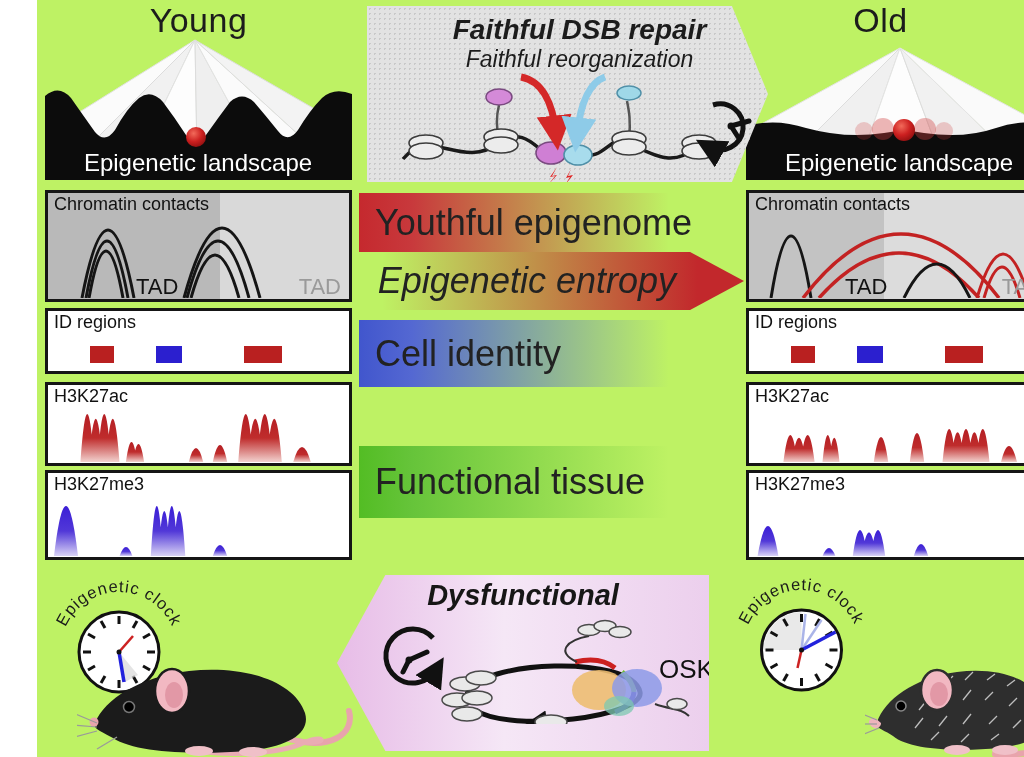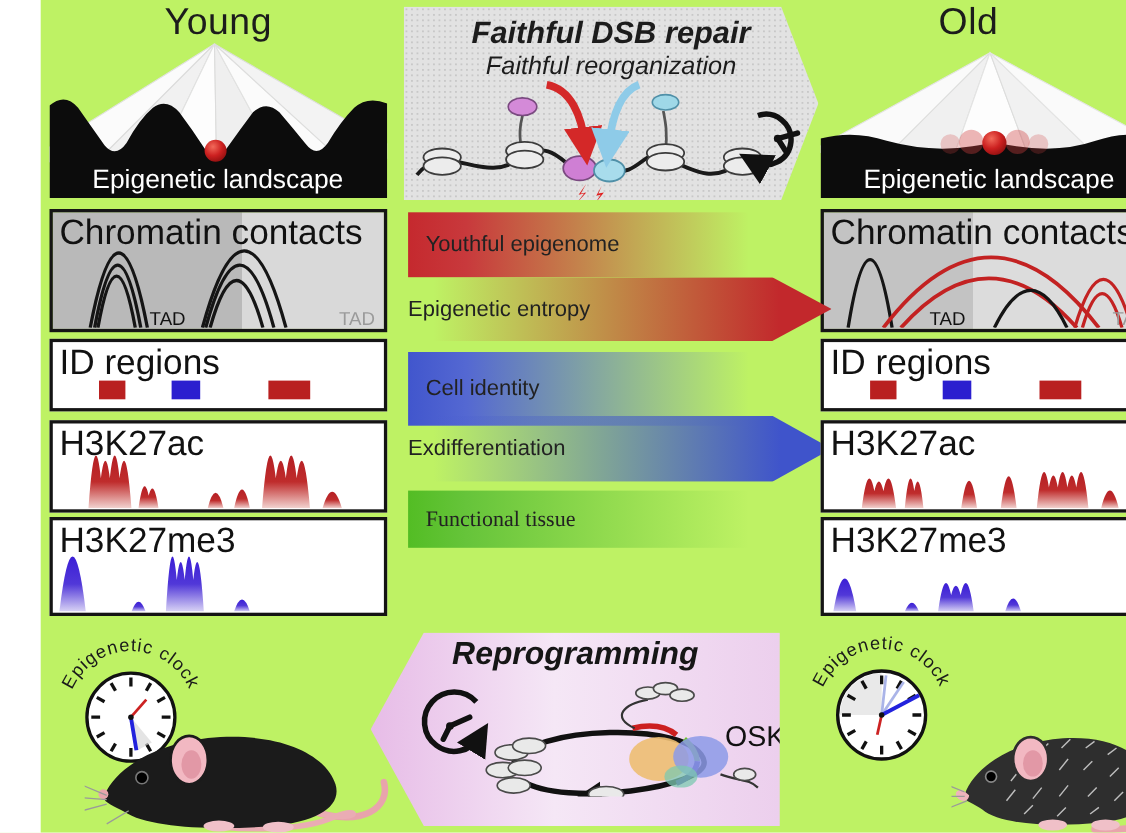--- a/index.html
+++ b/index.html
@@ -3,46 +3,46 @@
 <meta charset="utf-8">
 <style>
   html,body{margin:0;padding:0;background:#fff;}
   #fig{position:relative;width:1024px;height:757px;background:#bef264;overflow:hidden;
        font-family:"Liberation Sans",sans-serif;color:#1a1a1a;margin-left:37px;}
   .abs{position:absolute;}
   .col-title{top:0;height:40px;display:flex;align-items:center;justify-content:center;
              font-size:34px;color:#1c1c1c;letter-spacing:.5px;}
   
   .panel{position:absolute;border:3px solid #151515;background:#fff;box-sizing:border-box;}
-  .panel-title{font-size:32px;color:#111;padding:2px 6px 0 6px;line-height:1.05;}
+  .panel-title{font-size:18px;color:#111;padding:2px 6px 0 6px;line-height:1.05;}
   .panel svg{position:absolute;left:2px;bottom:1px;}
   .chromatin-y{background:linear-gradient(90deg,#b9b9b9 0 57%,#d9d9d9 57% 100%);}
   .chromatin-o{background:linear-gradient(90deg,#c3c3c3 0 45%,#dcdcdc 45% 100%);}
-  .tad{position:absolute;bottom:1px;font-size:17px;line-height:1;}
+  .tad{position:absolute;bottom:1px;font-size:22px;line-height:1;}
   .tad-dark{color:#111;}
   .tad-light{color:#9a9a9a;}
   
-  .band{position:absolute;left:334px;display:flex;align-items:center;font-size:20px;color:#222;}
+  .band{position:absolute;left:322px;display:flex;align-items:center;font-size:36px;color:#222;}
   .band.plain{width:378px;}
-  .band.arrowed{width:385px;
-     clip-path:polygon(0 0,86% 0,100% 50%,86% 100%,0 100%);}
+  .band.arrowed{width:385px;justify-content:flex-end;
+     clip-path:polygon(0 0,86% 0,100% 50%,86% 100%,0 100%);font-style:italic;}
   .band.plain span{padding-left:16px;}
   .band.arrowed span{padding-right:68px;}
   .b-red-f {background:linear-gradient(90deg,#c5292e 0%,#c8393c 14%,rgba(200,80,80,0) 82%);}
   .b-red-a {background:linear-gradient(90deg,rgba(197,41,46,0) 6%,#c2282c 88%);}
   .b-blue-f{background:linear-gradient(90deg,#4156cd 0%,#5468d2 14%,rgba(90,110,210,0) 82%);}
   .b-blue-a{background:linear-gradient(90deg,rgba(65,86,205,0) 6%,#3f54cb 88%);}
   .b-grn-f {background:linear-gradient(90deg,#53bd24 0%,#66c43a 14%,rgba(110,200,70,0) 82%);}
   .b-grn-a {background:linear-gradient(90deg,rgba(83,189,36,0) 6%,#50bb22 88%);}
   
   #dsb-arrow{left:330px;top:6px;width:377px;height:176px;
      clip-path:polygon(0 0,91% 0,100% 50%,91% 100%,0 100%);
      background-color:#e2e2e2;
      background-image:radial-gradient(#c8c8c8 1px,rgba(0,0,0,0) 1px);
-     background-size:5px 5px;text-align:center;}
+     background-size:5px 5px;text-align:center;padding-left:24px;}
   #dsb-arrow .l1{font-size:28px;font-style:italic;font-weight:bold;color:#1c1c1c;margin-top:8px;}
   #dsb-arrow .l2{font-size:23px;font-style:italic;color:#1c1c1c;}
   
   #reprog-arrow{left:300px;top:575px;width:372px;height:176px;
      clip-path:polygon(0 50%,13% 0,100% 0,100% 100%,13% 100%);
      background:linear-gradient(90deg,#e7bce7 0%,#f5e7f6 45%,#eccfed 100%);
      text-align:center;}
   #reprog-arrow .l1{font-size:29px;font-style:italic;font-weight:bold;color:#161616;margin-top:4px;}
   #reprog-arrow .l2{font-size:23px;font-style:italic;color:#161616;}
 </style>
@@ -184,24 +184,21 @@
 
   <div class="band plain b-red-f" style="top:193px;height:59px;">
     <span>Youthful epigenome</span>
     </div>
   <div class="band arrowed b-red-a" style="top:252px;height:58px;">
     <span>Epigenetic entropy</span>
     </div>
   <div class="band plain b-blue-f" style="top:320px;height:67px;">
     <span>Cell identity</span>
     </div>
-  <div class="band arrowed b-blue-a" style="top:378px;height:60px;">
-    <span>Exdifferentiation</span>
-    </div>
-  <div class="band plain b-grn-f" style="top:446px;height:52px;font-family:Liberation Serif, serif;">
+  <div class="band plain b-grn-f" style="top:446px;height:72px;">
     <span>Functional tissue</span>
     </div>
 
   <div class="panel" style="left:8px;top:308px;width:307px;height:66px;">
     <div class="panel-title">ID regions</div>
     <svg id="blocks-young" width="300" height="32" viewBox="0 0 300 32">
         <rect x="40" y="8" width="24" height="17" fill="#b92020"></rect>
         <rect x="106" y="8" width="26" height="17" fill="#2b1fcf"></rect>
         <rect x="194" y="8" width="38" height="17" fill="#b92020"></rect>
       </svg>
@@ -296,21 +293,21 @@
       <line x1="20" y1="98" x2="-4" y2="88"></line>
         <line x1="20" y1="102" x2="-6" y2="100"></line>
       <line x1="20" y1="106" x2="-2" y2="112"></line>
         <line x1="40" y1="112" x2="20" y2="124"></line>
     </g>
     <ellipse cx="122" cy="126" rx="14" ry="5" fill="#f0c0c8"></ellipse>
     <ellipse cx="176" cy="127" rx="14" ry="5" fill="#f0c0c8"></ellipse>
   </svg>
 
   <div id="reprog-arrow" class="abs">
-    <div class="l1">Reprogramming</div>
+    <div class="l1">Dysfunctional</div>
     <svg width="372" height="112" viewBox="0 0 372 112" style="display:block">
       <g fill="none" stroke="#111">
         <path d="M96,26 A27,27 0 1 0 99,58" stroke-width="5" marker-end="url(#mBlk)"></path>
         <path d="M72,48 L90,40 M72,48 L66,60" stroke-width="5" stroke-linecap="round"></path>
         <circle cx="72" cy="48" r="3.5" fill="#111" stroke="none"></circle>
       </g>
       <path d="M130,82 C140,48 295,42 303,80 C308,104 175,122 138,98" fill="none" stroke="#111" stroke-width="5"></path>
       <path d="M238,50 C255,46 268,48 278,56" fill="none" stroke="#cc2020" stroke-width="5"></path>
       <path d="M285,60 C292,66 296,72 297,80" fill="none" stroke="#6cc22a" stroke-width="5"></path>
       <path d="M297,80 C296,90 288,96 278,100" fill="none" stroke="#3a2a9a" stroke-width="5"></path>

